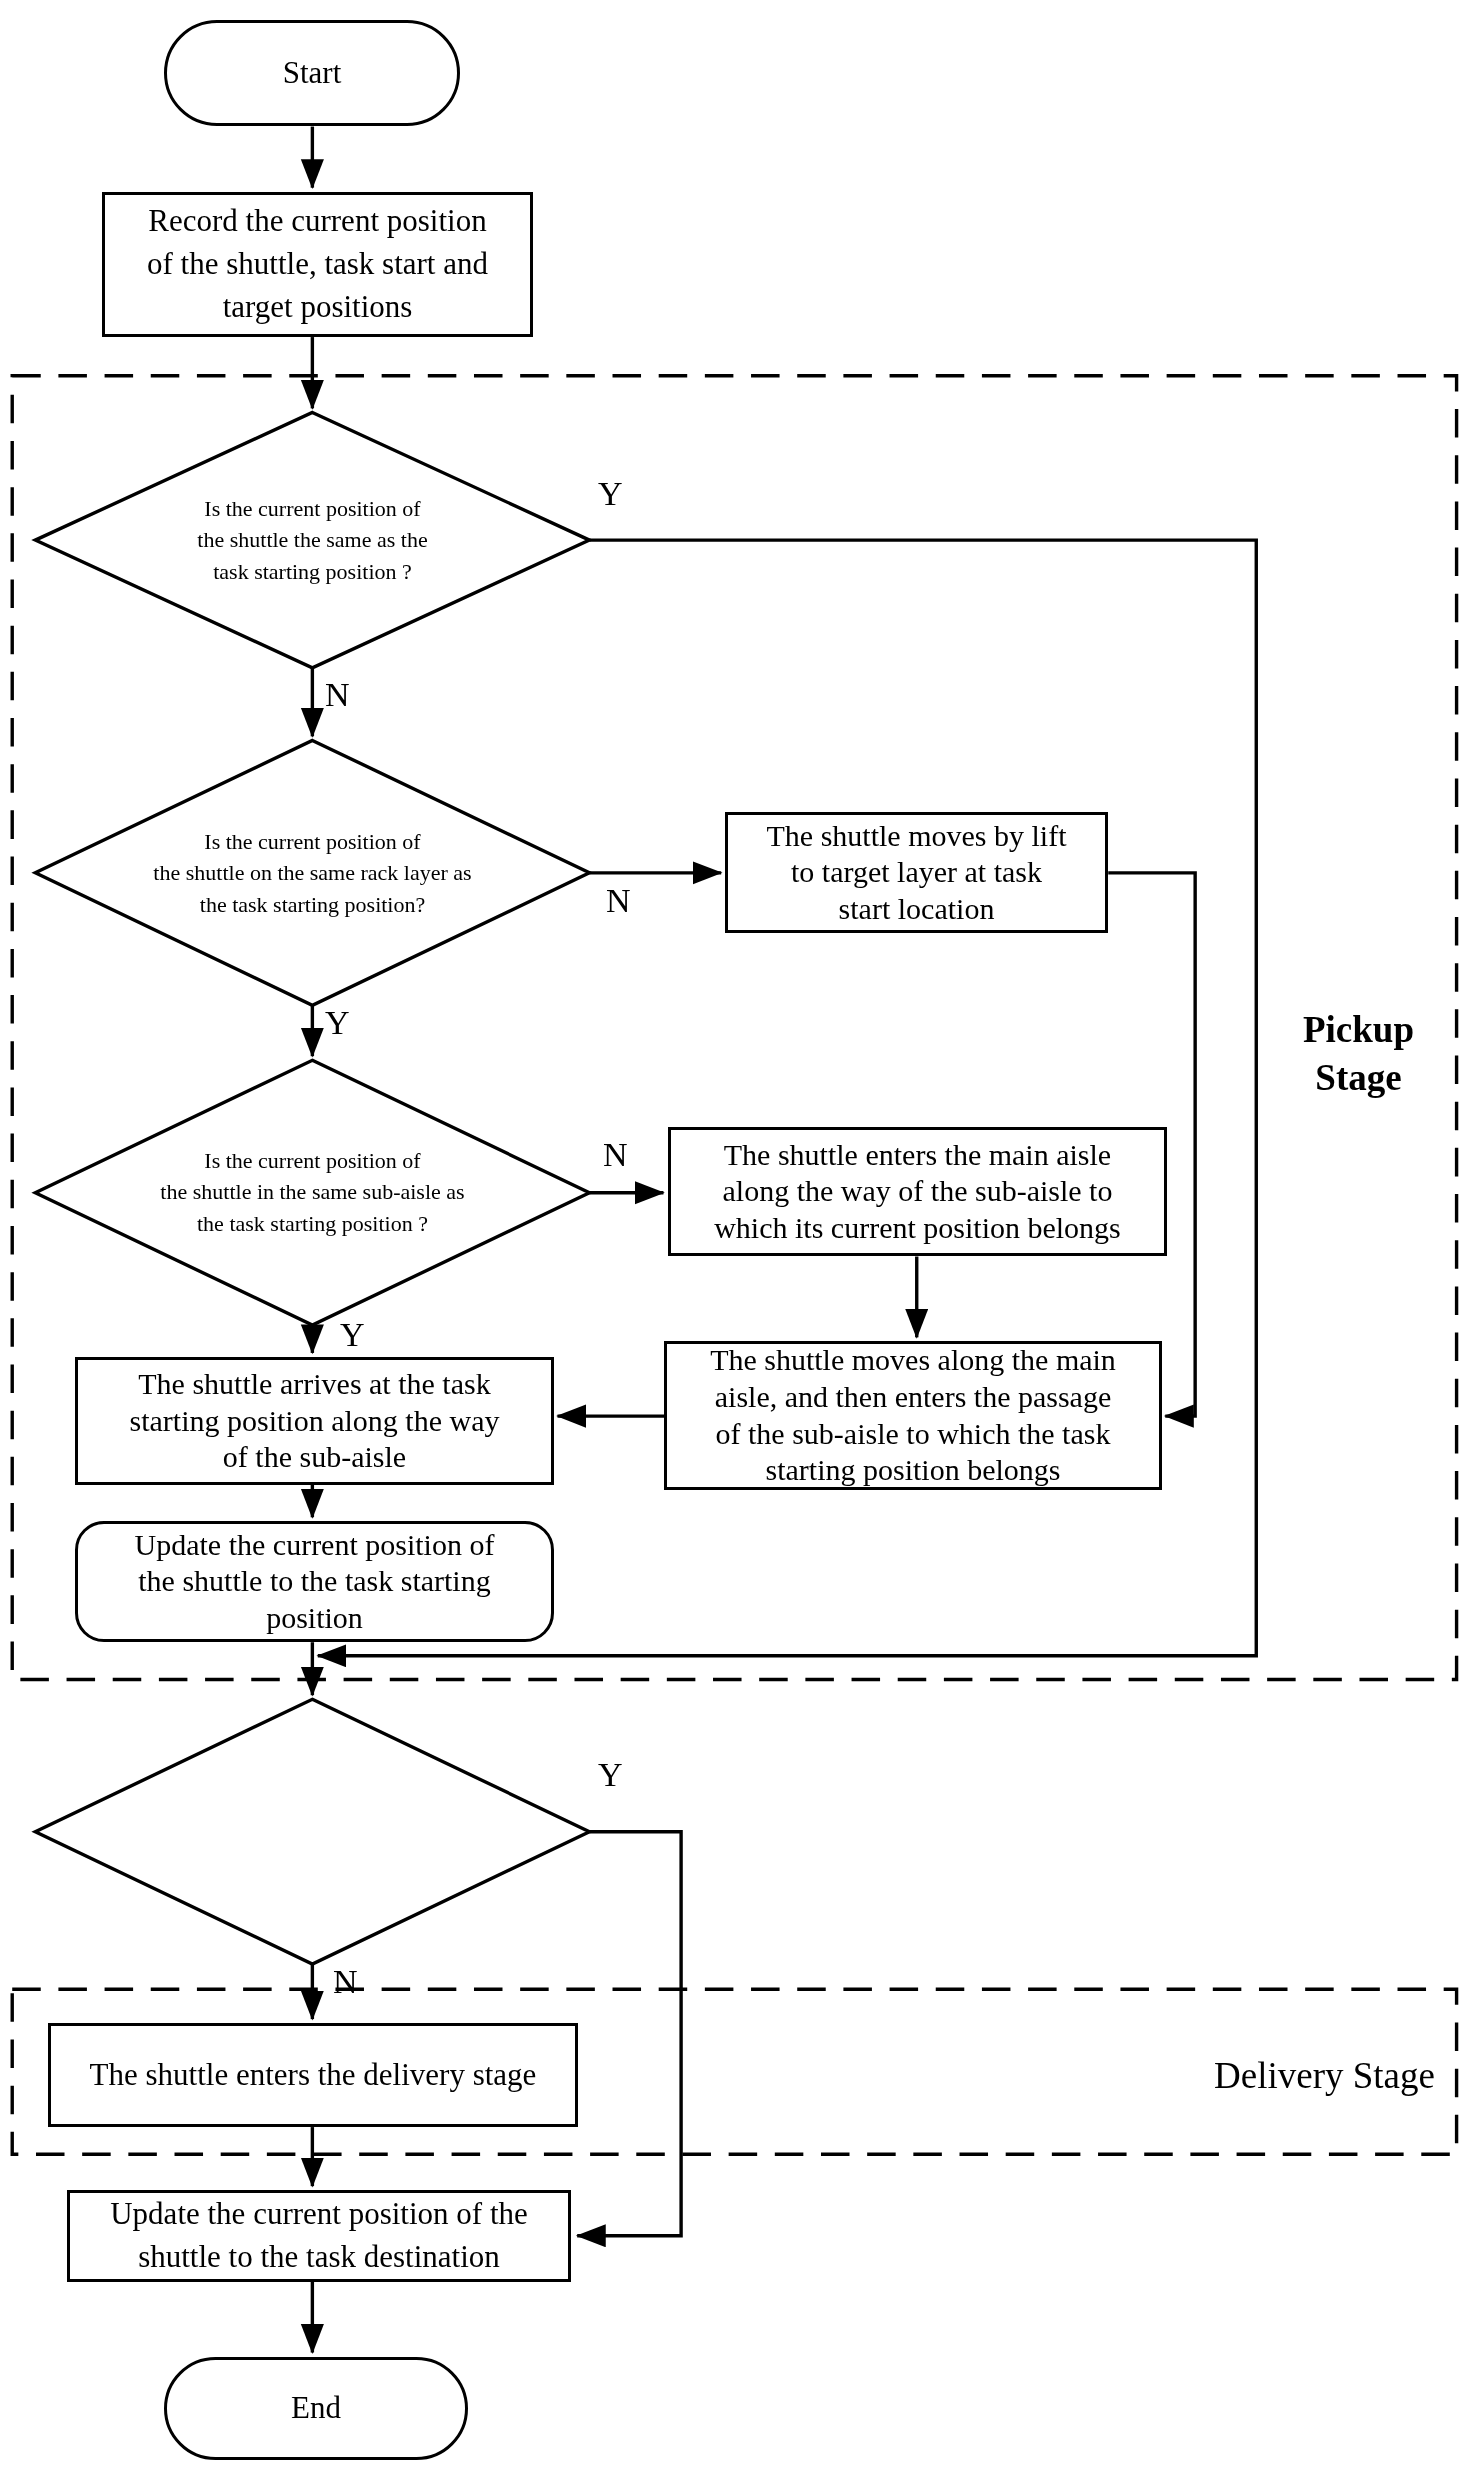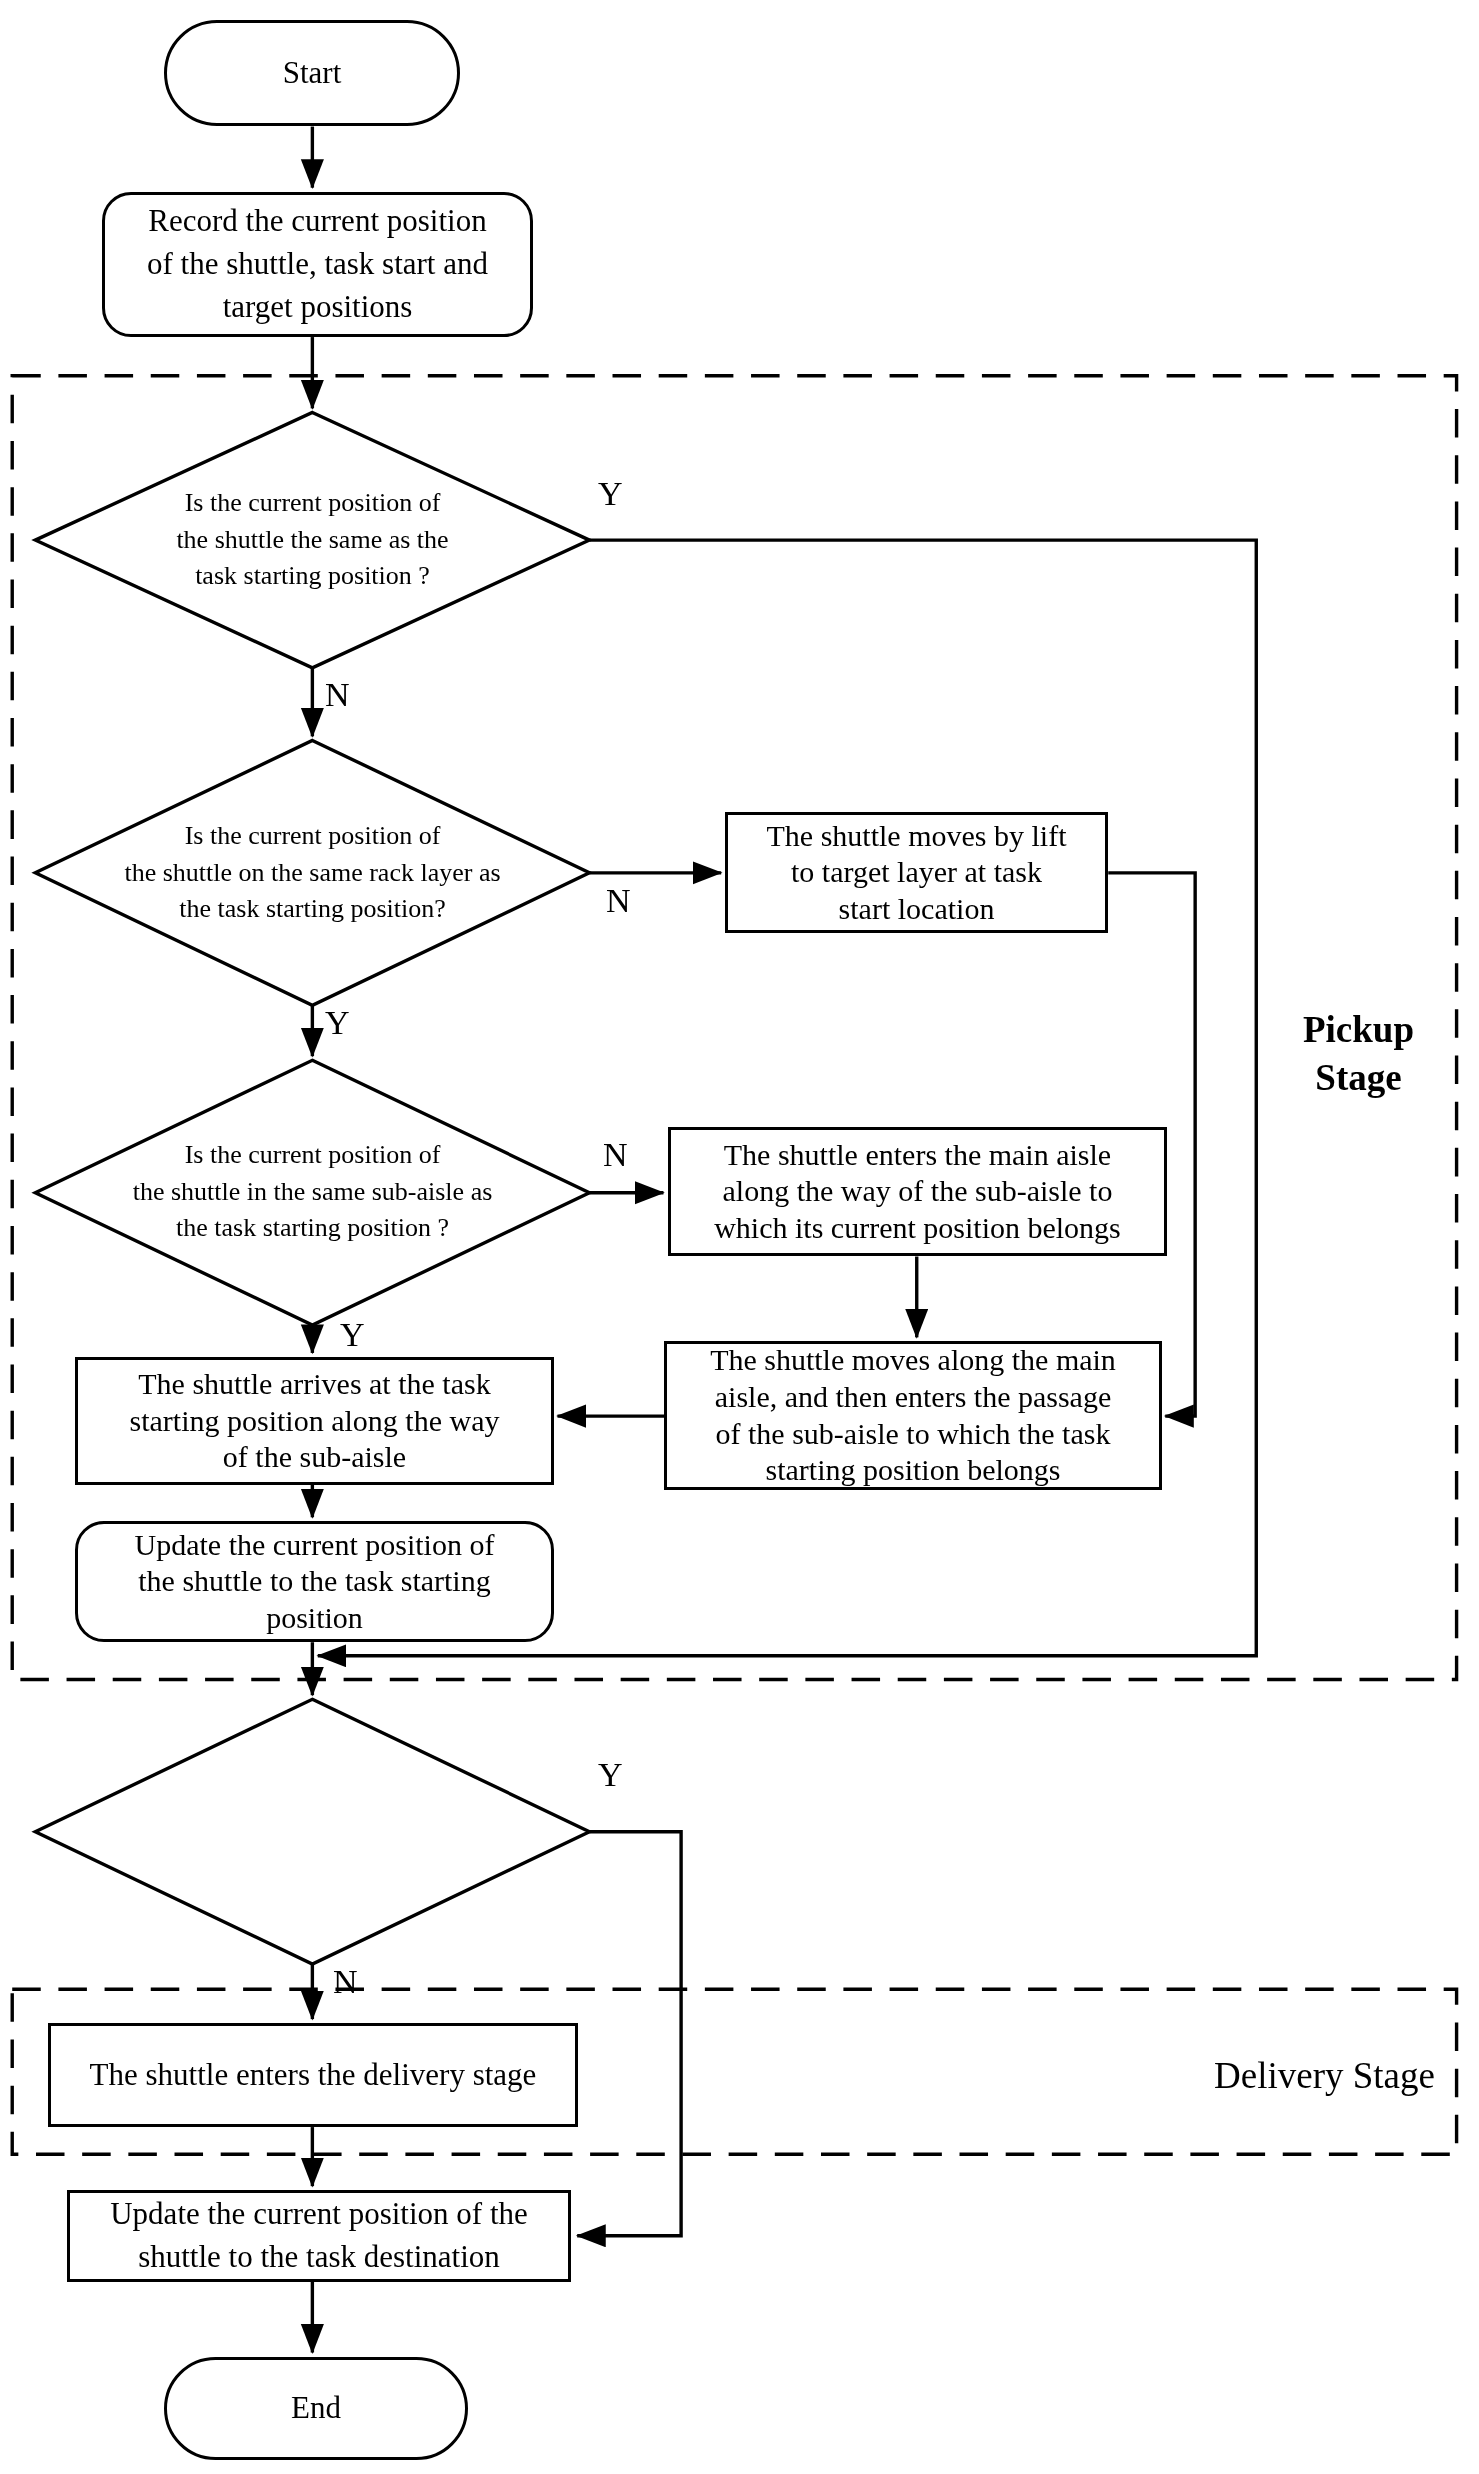--- a/index.html
+++ b/index.html
@@ -51,21 +51,21 @@
   .node-text.single {
     font-size: 31px;
   }
   .diamond-text {
     position: absolute;
     display: flex;
     align-items: center;
     justify-content: center;
     text-align: center;
     white-space: pre-line;
-    font-size: 26px;
+    font-size: 22px;
     line-height: 1.42;
     z-index: 2;
   }
   .branch-label {
     position: absolute;
     font-size: 34px;
     z-index: 2;
   }
   .stage-label {
     position: absolute;
@@ -112,21 +112,21 @@
     <path d="M460,2892 V2973" stroke="#000000" stroke-width="5" fill="none" marker-end="url(#arrow)"></path>
     <path d="M868,2697 H1003 V3292 H850" stroke="#000000" stroke-width="5" fill="none" marker-end="url(#arrow)"></path>
     <path d="M460,3132 V3219" stroke="#000000" stroke-width="5" fill="none" marker-end="url(#arrow)"></path>
     <path d="M460,3360 V3464" stroke="#000000" stroke-width="5" fill="none" marker-end="url(#arrow)"></path>
   </svg>
 
   <div class="node terminator" style="left:164px; top:20.4px; width:296px; height:106px;">
     <span class="node-text single">Start</span>
   </div>
 
-  <div class="node" style="left:102px; top:192px; width:431px; height:145px;border-radius:29px;">
+  <div class="node" style="left:102px; top:192px; width:431px; height:145px;">
     <span class="node-text">Record the current position
 of the shuttle, task start and
 target positions</span>
   </div>
 
   <div class="diamond-text" style="left:102px; top:445px; width:421px; height:190px;">Is the current position of
 the shuttle the same as the
 task starting position ?</div>
   <div class="branch-label" style="left:598px; top:475px;">Y</div>
   <div class="branch-label" style="left:325px; top:676px;">N</div>

